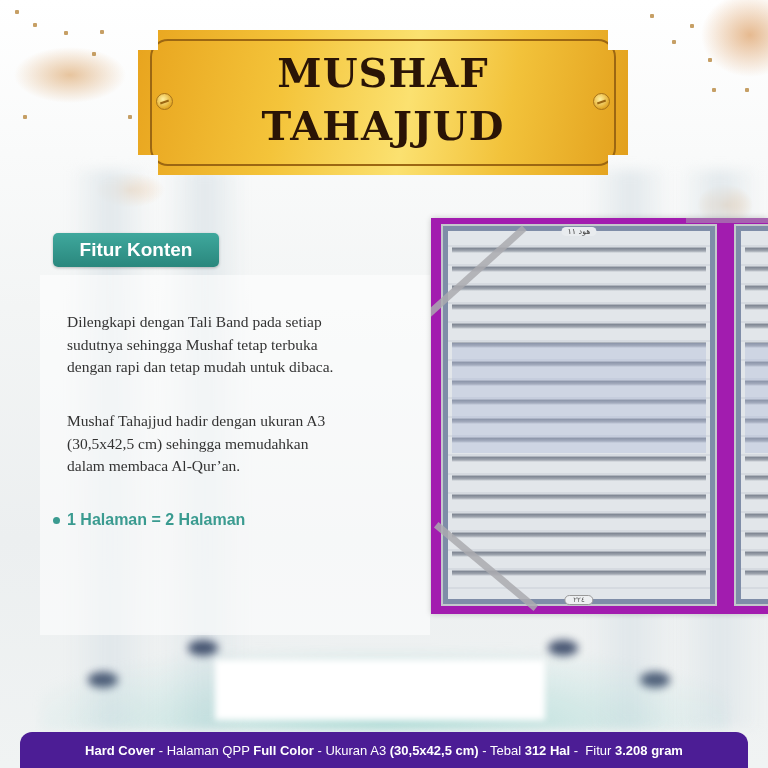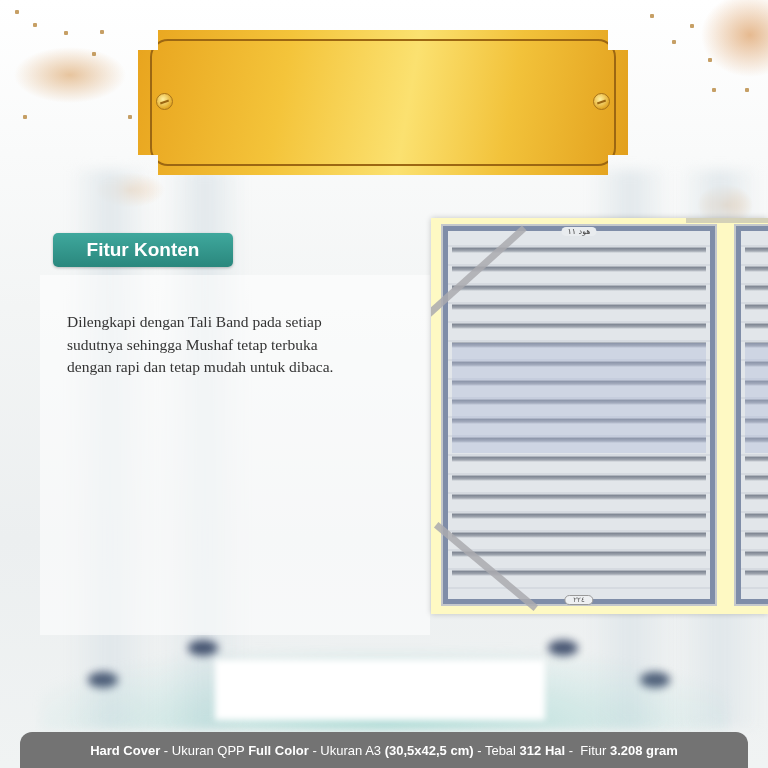--- a/index.html
+++ b/index.html
@@ -66,21 +66,21 @@
     text-align: center; color: #2a1406;
     font-family: "DejaVu Serif", serif; font-weight: bold;
     font-size: 40px; line-height: 53px; letter-spacing: 1px;
   }
 
   .panel {
     position: absolute; left: 40px; top: 275px; width: 390px; height: 360px;
     background: rgba(255,255,255,0.55);
   }
   .badge {
-    position: absolute; left: 53px; top: 233px; width: 180px; height: 34px;
+    position: absolute; left: 53px; top: 233px; width: 166px; height: 34px;
     background: linear-gradient(180deg, #3fa89d, #2a877d);
     border-radius: 5px; color: #ffffff;
     font-family: "Liberation Sans", sans-serif; font-weight: bold; font-size: 19px;
     display: flex; align-items: center; justify-content: center;
     box-shadow: 0 1px 3px rgba(0,0,0,0.25);
   }
   .feature { position: absolute; left: 52px; }
   .feature-head {
     display: flex; align-items: center; color: #3a9b90;
     font-family: "Liberation Sans", sans-serif; font-weight: bold; font-size: 16px;
@@ -88,21 +88,21 @@
   }
   .bullet { width: 7px; height: 7px; border-radius: 50%; background: #3a9b90; margin-right: 7px; margin-left: 1px; }
   .feature-body {
     margin-left: 15px; color: #333;
     font-family: Liberation Serif, serif; font-size: 15.5px; line-height: 22.5px;
     white-space: pre-line; width: 340px;
   }
 
   .photo {
     position: absolute; left: 431px; top: 218px; width: 337px; height: 396px;
-    background: #fef9c3;
+    background: #a21caf;
     box-shadow: 0 0 6px rgba(0,0,0,0.2);
     overflow: hidden;
   }
   .page {
     position: absolute; top: 8px; bottom: 10px;
     background: repeating-linear-gradient(180deg, #e2e6ea 0px, #e2e6ea 14px, #c9ced6 15px, #e2e6ea 16px, #e2e6ea 19px);
     border: 5px solid #7f8da8;
     outline: 2px solid #c4c8cc;
   }
   .page.left-page { left: 12px; width: 272px; }
@@ -125,21 +125,21 @@
   }
   .band {
     position: absolute; height: 7px; background: rgba(170,170,175,0.85);
   }
   .band.tl { left: -20px; top: 50px; width: 130px; transform: rotate(-42deg); }
   .band.bl { left: -10px; top: 345px; width: 130px; transform: rotate(40deg); }
   .band.tr { left: 255px; top: 0px; width: 120px; transform: rotate(0deg); height: 5px; opacity: 0.6; }
 
   .footer {
     position: absolute; left: 20px; right: 20px; top: 732px; height: 36px;
-    background: #737373; border-radius: 12px 12px 0 0;
+    background: #4c1d95; border-radius: 12px 12px 0 0;
     display: flex; align-items: center; justify-content: center;
     color: #ffffff; font-family: "Liberation Sans", sans-serif; font-size: 13px;
     white-space: pre;
   }
 </style>
 </head>
 <body>
 
 <div class="bg"></div>
 <div class="pillar p1"></div>
@@ -164,47 +164,58 @@
 <div class="confetti" style="left:672px;top:40px"></div>
 <div class="confetti" style="left:708px;top:58px"></div>
 <div class="confetti" style="left:712px;top:88px"></div>
 <div class="confetti" style="left:690px;top:24px"></div>
 <div class="confetti" style="left:745px;top:88px"></div>
 
 <div class="plate">
   <div class="plate-inner"></div>
   <div class="screw left"></div>
   <div class="screw right"></div>
+  <div class="plate-title">
+    <div>MUSHAF</div>
+    <div>TAHAJJUD</div>
+  </div>
 </div>
 
 <div class="panel"></div>
 
 <div class="badge">Fitur Konten</div>
 
 <div class="feature" style="top:311px">
   <div class="feature-body">Dilengkapi dengan Tali Band pada setiap
 sudutnya sehingga Mushaf tetap terbuka
 dengan rapi dan tetap mudah untuk dibaca.</div>
 </div>
 
 <div class="feature" style="top:410px">
+  <div class="feature-body">Mushaf Tahajjud hadir dengan ukuran A3
+(30,5x42,5 cm) sehingga memudahkan
+dalam membaca Al-Qur’an.</div>
 </div>
 
 <div class="feature" style="top:510px">
+  <div class="feature-head">
+    <span class="bullet"></span>
+    <span>1 Halaman = 2 Halaman</span>
+  </div>
 </div>
 
 <div class="photo">
   <div class="page left-page">
     <div class="page-text"></div>
     <div class="page-header">هود ١١</div>
     <div class="page-number">٢٢٤</div>
   </div>
   <div class="page right-page">
     <div class="page-text"></div>
   </div>
   <div class="band tl"></div>
   <div class="band bl"></div>
   <div class="band tr"></div>
 </div>
 
 <div class="footer">
-  <span style="font-weight:bold">Hard Cover</span><span> - Ukuran QPP </span><span style="font-weight:bold">Full Color</span><span> - Ukuran A3 </span><span style="font-weight:bold">(30,5x42,5 cm)</span><span> - Tebal </span><span style="font-weight:bold">312 Hal</span><span> -  Fitur </span><span style="font-weight:bold">3.208 gram</span>
+  <span style="font-weight:bold">Hard Cover</span><span> - Halaman QPP </span><span style="font-weight:bold">Full Color</span><span> - Ukuran A3 </span><span style="font-weight:bold">(30,5x42,5 cm)</span><span> - Tebal </span><span style="font-weight:bold">312 Hal</span><span> -  Fitur </span><span style="font-weight:bold">3.208 gram</span>
 </div>
 
 </body></html>

